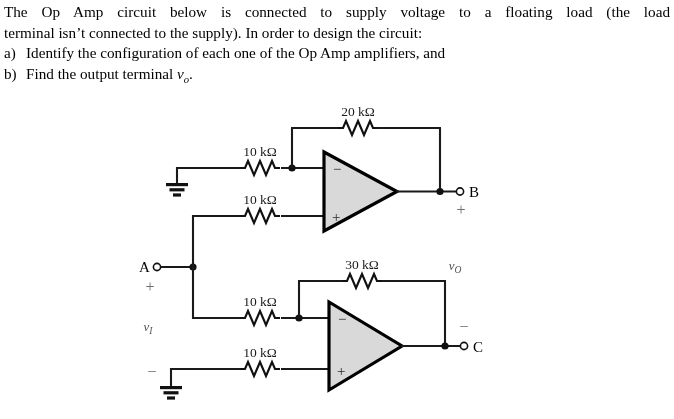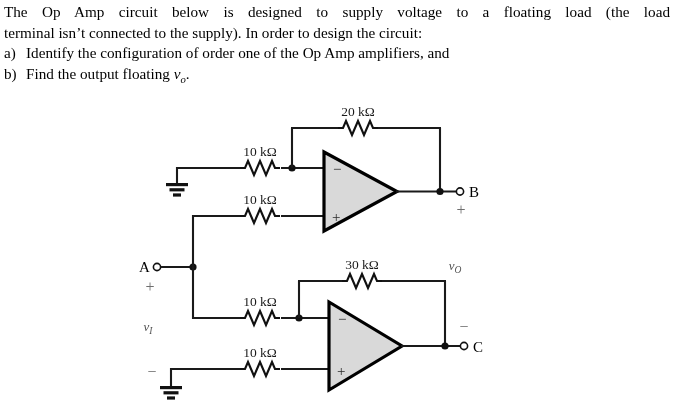--- a/index.html
+++ b/index.html
@@ -89,29 +89,29 @@
   .opsign {
     font-family: "Liberation Serif", "DejaVu Serif", serif;
     font-size: 15px;
     fill: #2b2b2b;
   }
 </style>
 </head>
 <body>
 
 <div id="problem-text">
-  <p class="para para-justify">The Op Amp circuit below is designed to supply voltage to a floating load (the load</p>
+  <p class="para para-justify">The Op Amp circuit below is connected to supply voltage to a floating load (the load</p>
   <p class="para">terminal isn’t connected to the supply). In order to design the circuit:</p>
   <div class="list-row">
     <span class="list-marker">a)</span>
-    <span class="list-body">Identify the configuration of order one of the Op Amp amplifiers, and</span>
+    <span class="list-body">Identify the configuration of each one of the Op Amp amplifiers, and</span>
   </div>
   <div class="list-row">
     <span class="list-marker">b)</span>
-    <span class="list-body"><span>Find the output floating </span><span class="vsub"><span>v</span><sub>o</sub></span><span>.</span></span>
+    <span class="list-body"><span>Find the output terminal </span><span class="vsub"><span>v</span><sub>o</sub></span><span>.</span></span>
   </div>
 </div>
 
 <div id="circuit-figure">
   <svg id="circuit-svg" width="674" height="319" viewBox="0 0 674 319" xmlns="http://www.w3.org/2000/svg">
     <defs>
       <g id="res-h">
         <path d="M0 0 L5 0 L8 -7 L14 7 L20 -7 L26 7 L32 -7 L35 0 L40 0" fill="none" stroke="#111111" stroke-width="2.1" stroke-linejoin="miter" stroke-linecap="butt"></path>
       </g>
       <g id="gnd">

